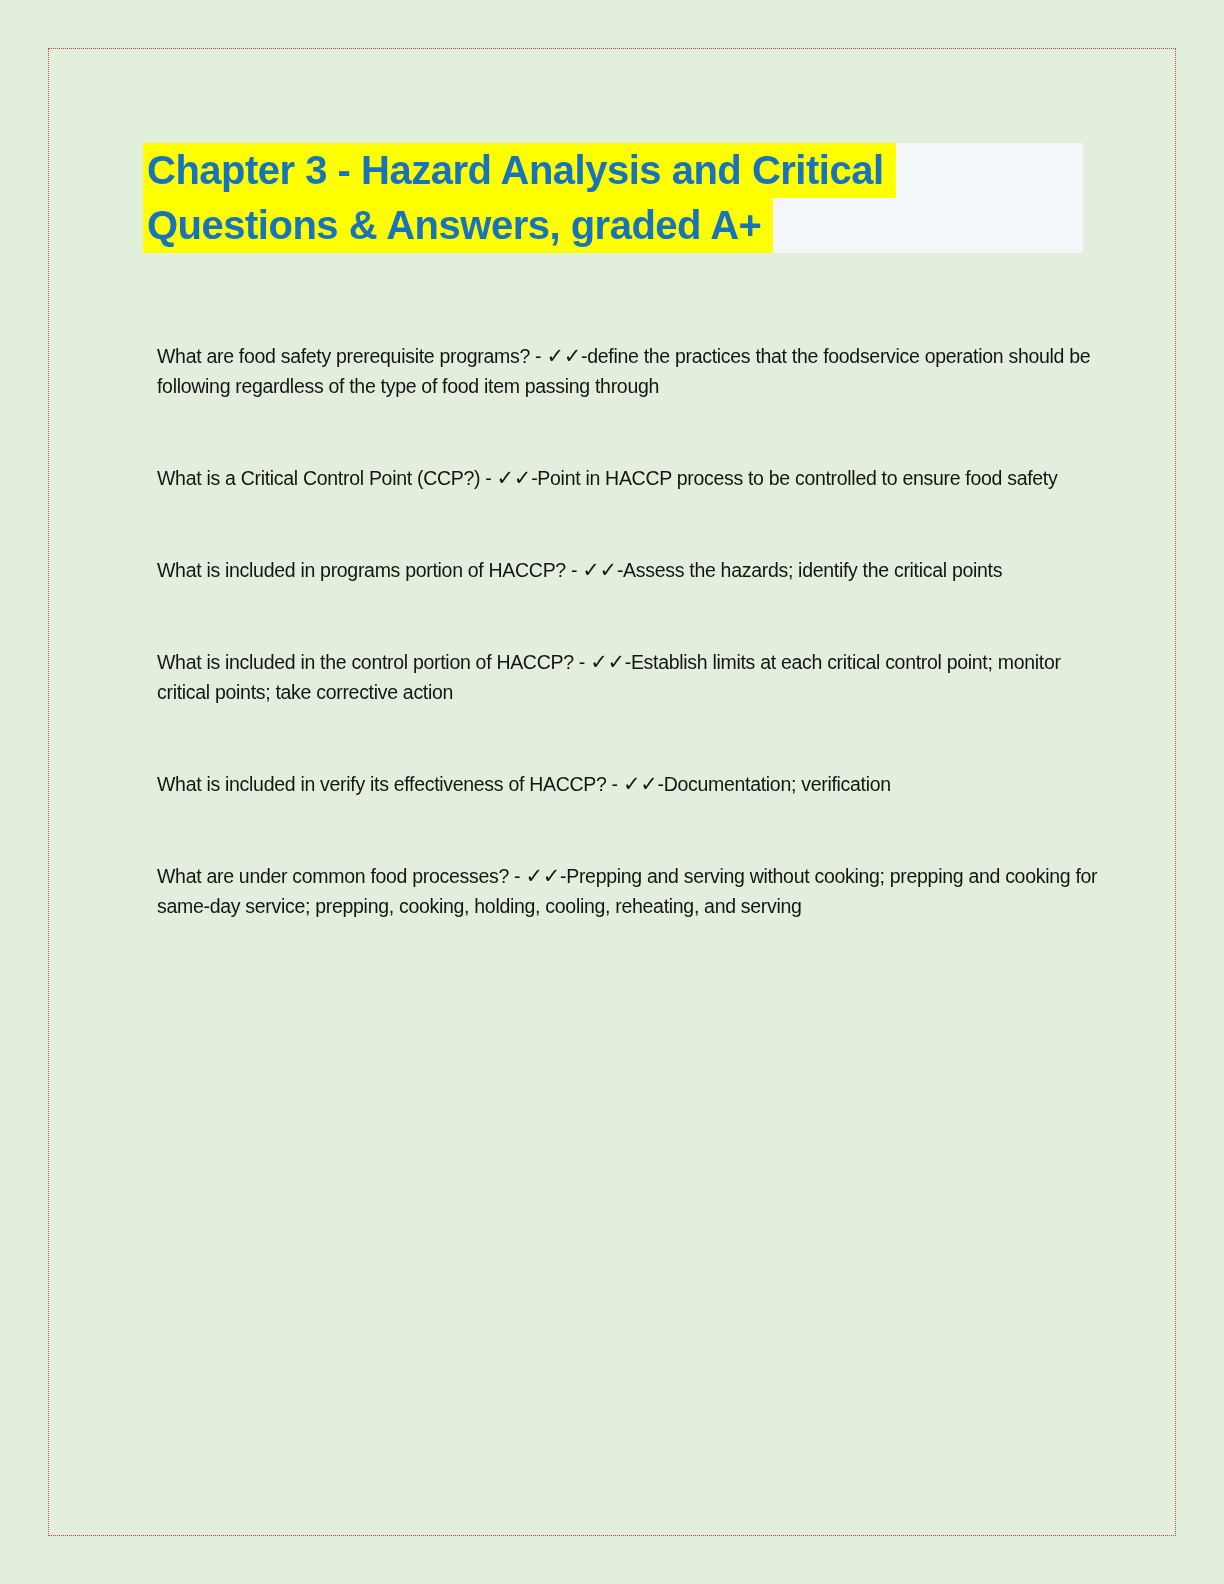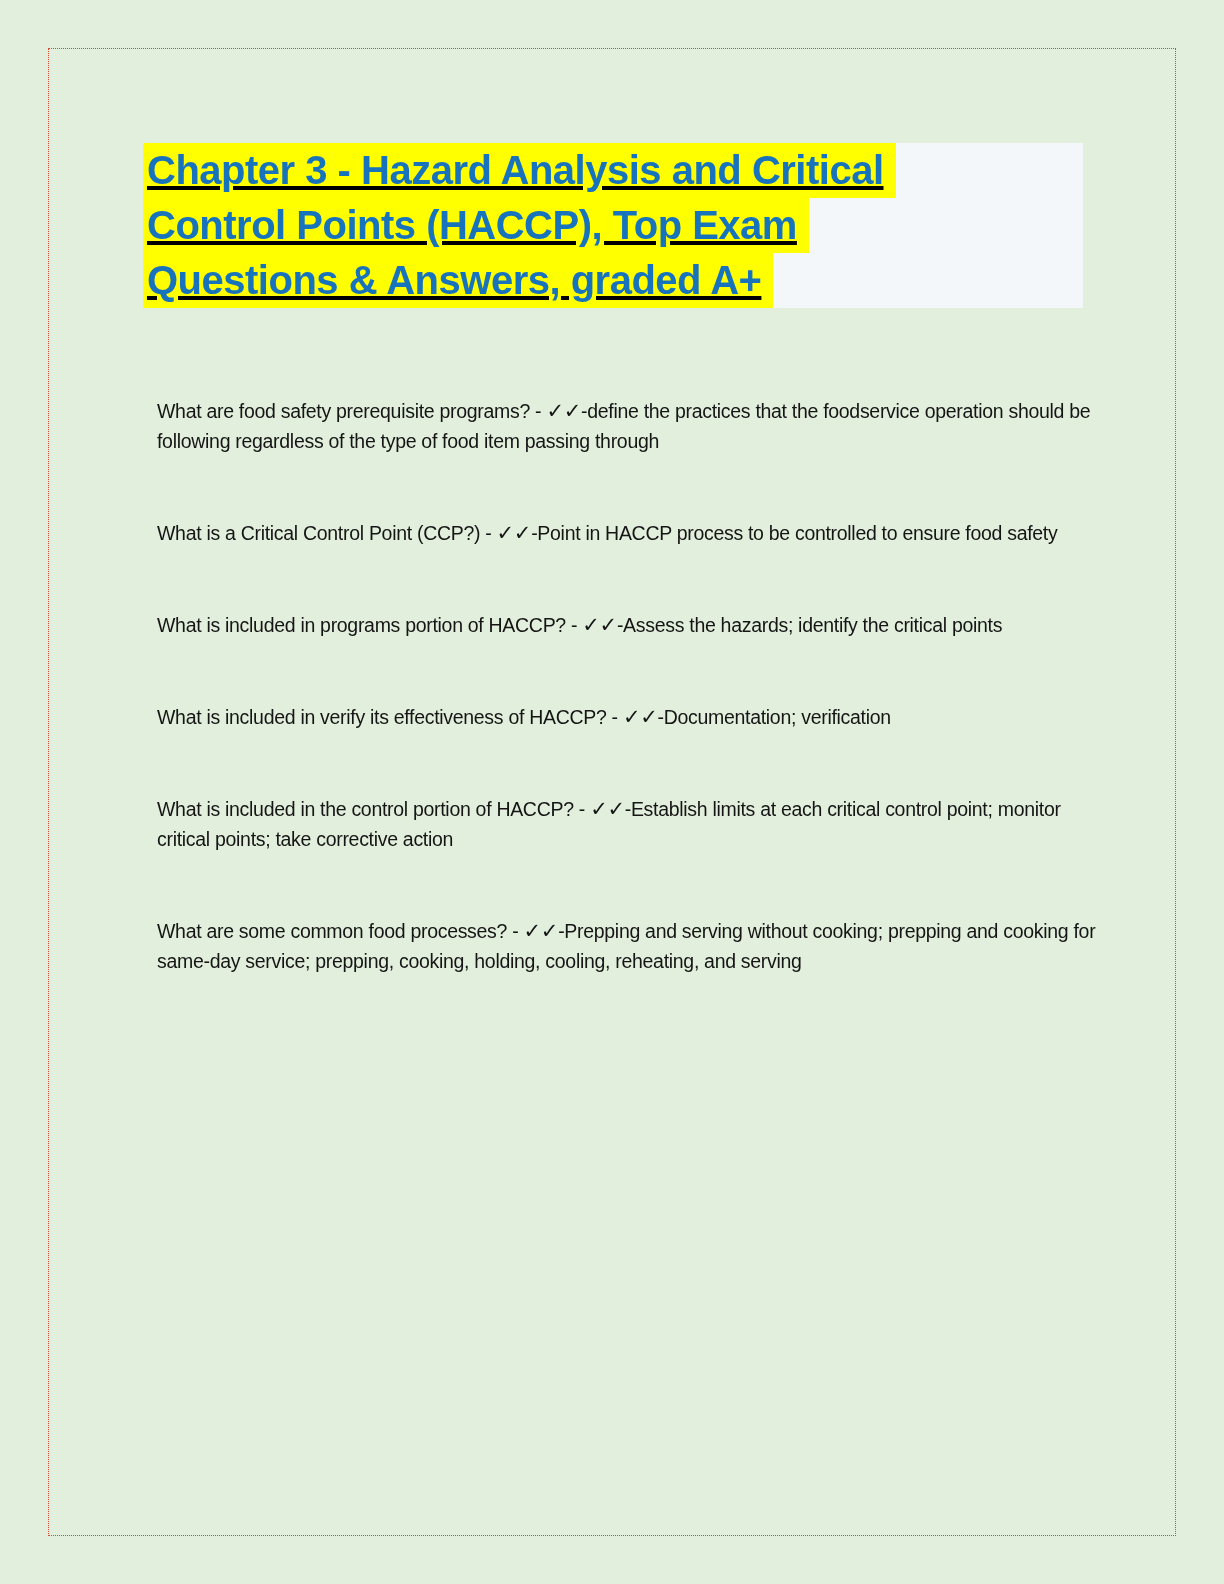--- a/index.html
+++ b/index.html
@@ -28,21 +28,21 @@
   .content{
     position:absolute;
     left:143px;top:143px;
     width:945px;
   }
   .title-panel{
     background:var(--panel);
     width:940px;
     margin:0 0 88px 0;
   }
-  h1.title{margin:0;padding:0;text-decoration:underline;}
+  h1.title{margin:0;padding:0;}
   .hl{
     display:block;
     width:max-content;
     max-width:100%;
     background:var(--hl);
     color:var(--title);
     font-weight:bold;
     font-size:40px;
     line-height:55px;
     letter-spacing:-0.5px;
@@ -65,26 +65,25 @@
 </style>
 </head>
 <body>
 
 <div class="frame"></div>
 
 <div class="content">
   <div class="title-panel">
     <h1 class="title">
       <span class="hl">Chapter 3 - Hazard Analysis and Critical</span>
-      <span class="hl">Control Points (HACCP), Top Exam</span>
       <span class="hl">Questions &amp; Answers, graded A+</span>
     </h1>
   </div>
 
   <div class="qa-list">
       <p class="qa"><span>What are food safety prerequisite programs? - </span><span class="marks">✓✓</span><span>-define the practices that the foodservice operation should be following regardless of the type of food item passing through</span></p>
       <p class="qa"><span>What is a Critical Control Point (CCP?) - </span><span class="marks">✓✓</span><span>-Point in HACCP process to be controlled to ensure food safety</span></p>
       <p class="qa"><span>What is included in programs portion of HACCP? - </span><span class="marks">✓✓</span><span>-Assess the hazards; identify the critical points</span></p>
+      <p class="qa"><span>What is included in the control portion of HACCP? - </span><span class="marks">✓✓</span><span>-Establish limits at each critical control point; monitor critical points; take corrective action</span></p>
       <p class="qa"><span>What is included in verify its effectiveness of HACCP? - </span><span class="marks">✓✓</span><span>-Documentation; verification</span></p>
-      <p class="qa"><span>What is included in the control portion of HACCP? - </span><span class="marks">✓✓</span><span>-Establish limits at each critical control point; monitor critical points; take corrective action</span></p>
-      <p class="qa"><span>What are some common food processes? - </span><span class="marks">✓✓</span><span>-Prepping and serving without cooking; prepping and cooking for same-day service; prepping, cooking, holding, cooling, reheating, and serving</span></p>
+      <p class="qa"><span>What are under common food processes? - </span><span class="marks">✓✓</span><span>-Prepping and serving without cooking; prepping and cooking for same-day service; prepping, cooking, holding, cooling, reheating, and serving</span></p>
     </div>
 </div>
 
 </body></html>

